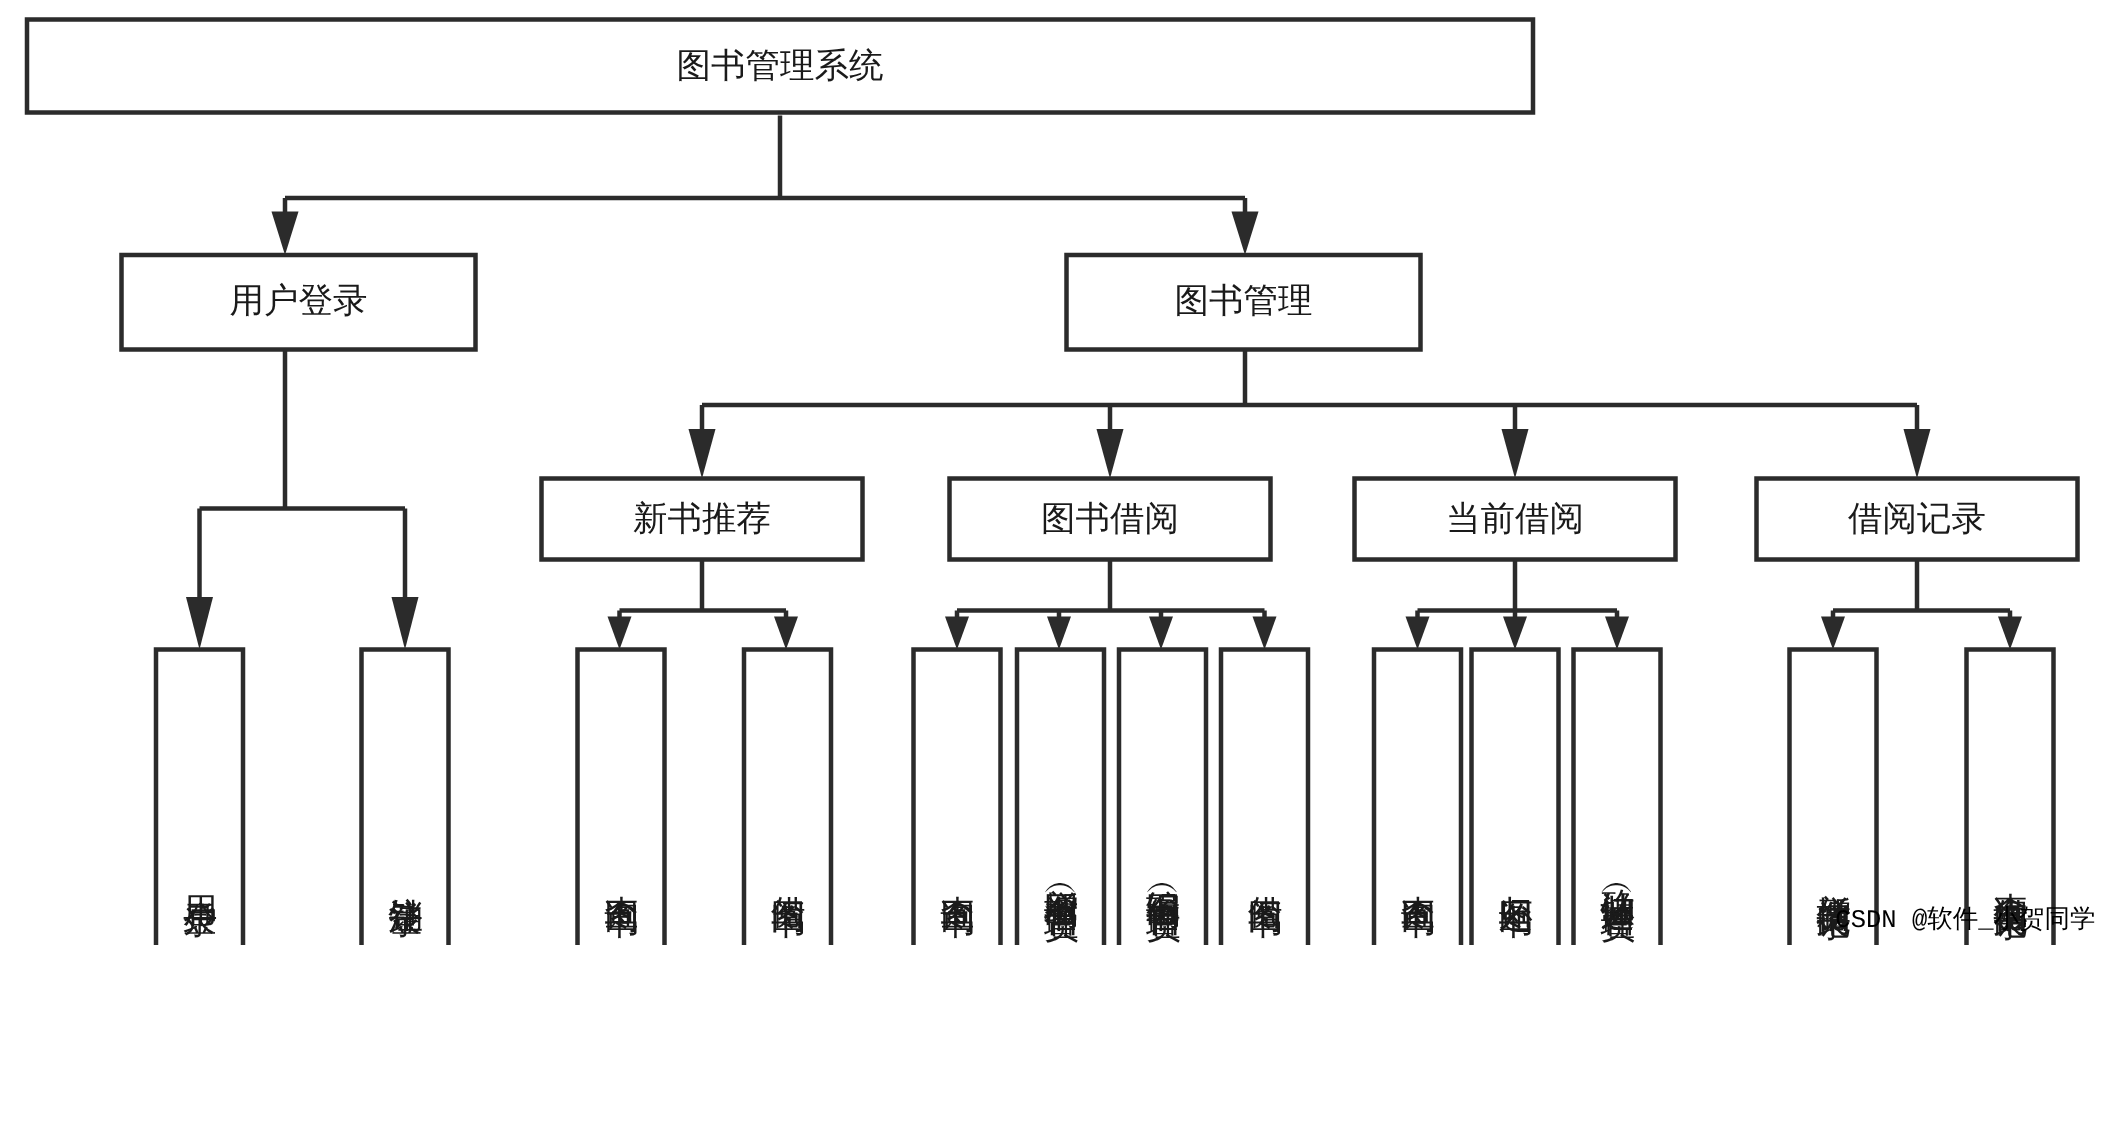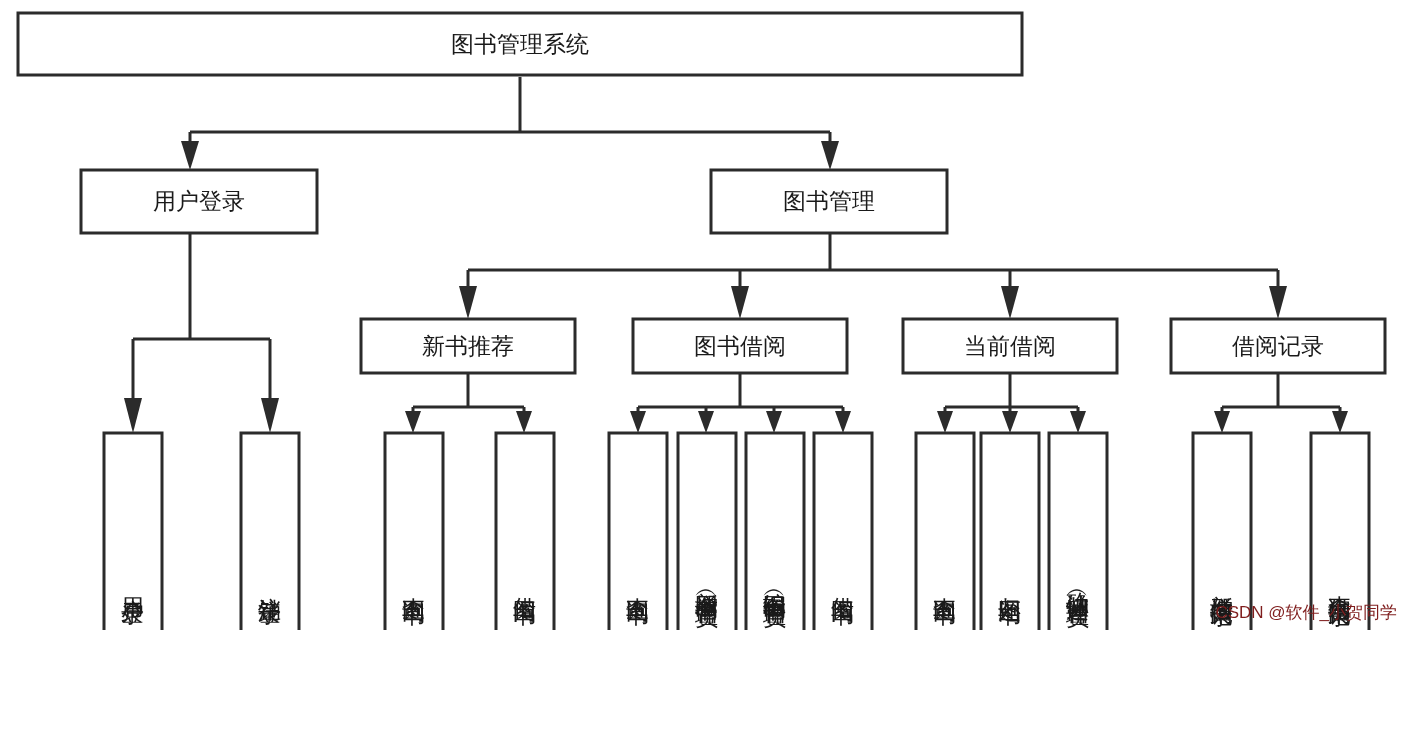--- a/index.html
+++ b/index.html
@@ -58,23 +58,23 @@
     display: flex;
     align-items: center;
     justify-content: center;
     white-space: nowrap;
     pointer-events: none;
   }
   .watermark {
     position: absolute;
     right: 8px;
     bottom: 6px;
-    font-family: Liberation Sans, sans-serif;
+    font-family: Liberation Mono, monospace;
     font-size: 17px;
-    color: #7f1d1d;
+    color: #000000;
     white-space: nowrap;
   }
 </style>
 </head>
 <body>
 
 <div id="canvas">
 
   <svg class="diagram" viewBox="0 0 1405 747">
 

